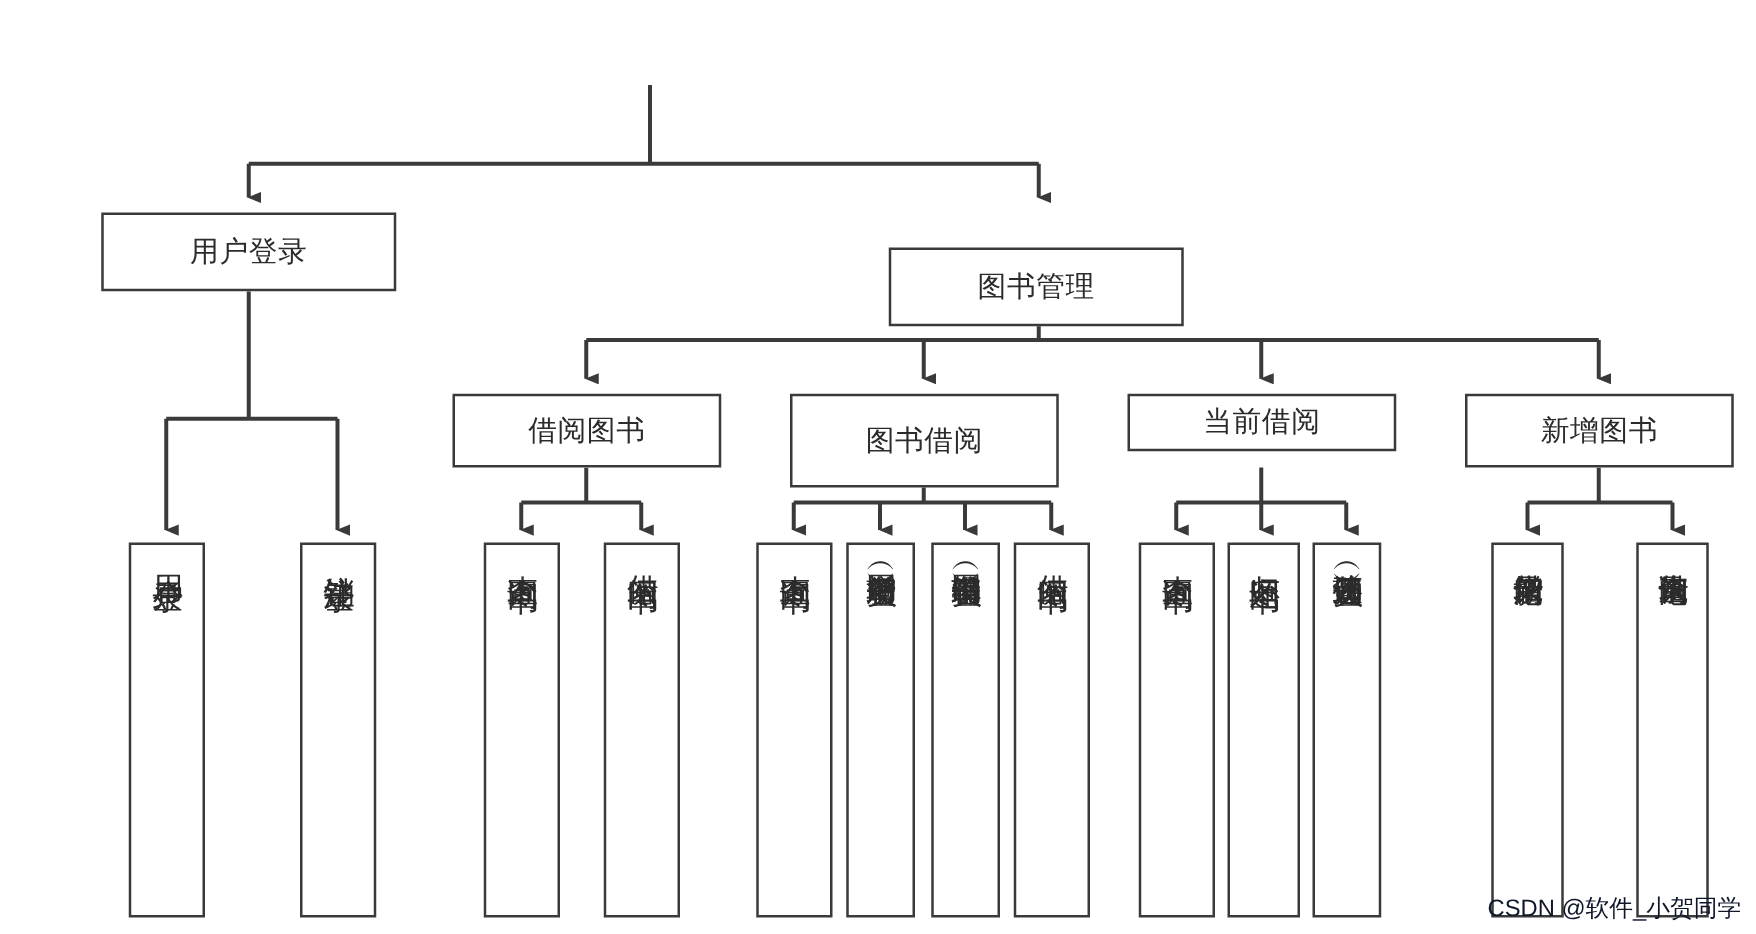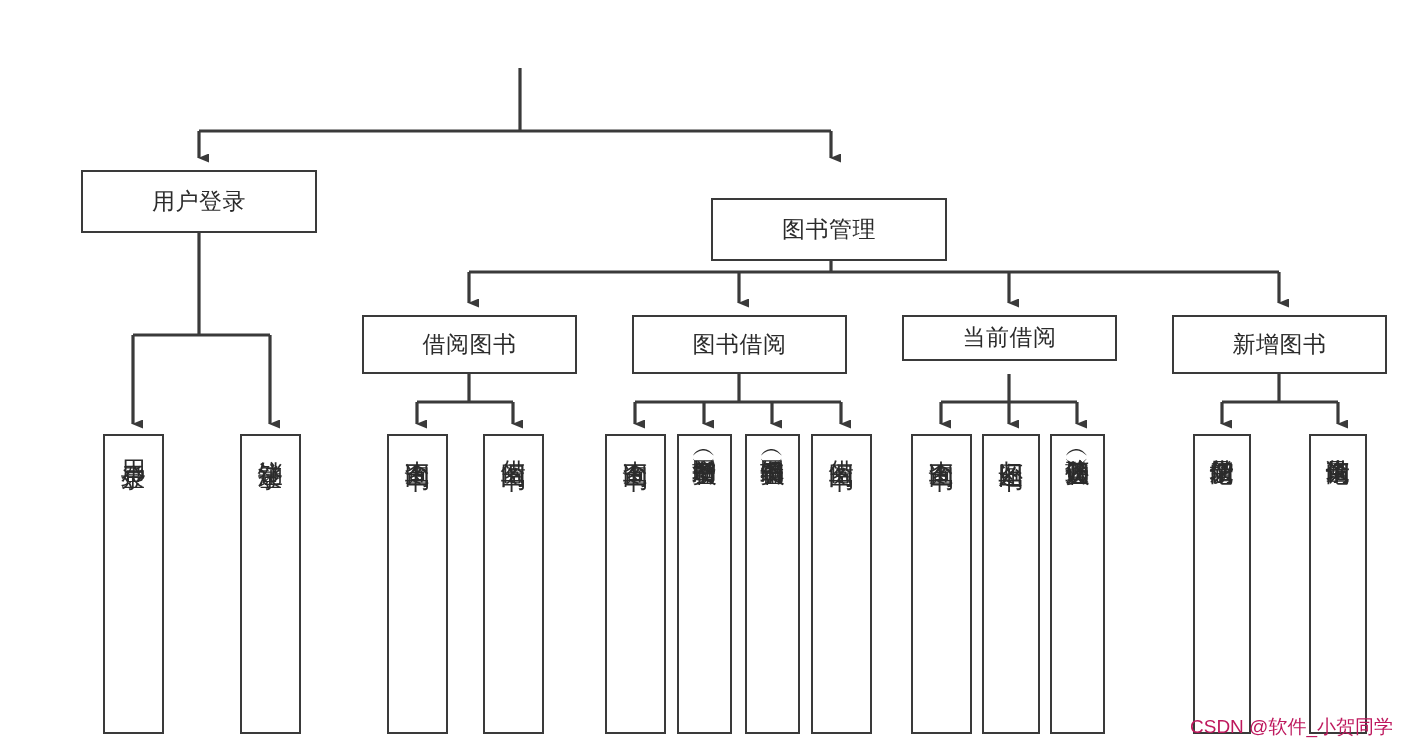--- a/index.html
+++ b/index.html
@@ -65,21 +65,21 @@
     letter-spacing: 0.10em;
     white-space: nowrap;
     -webkit-writing-mode: vertical-rl;
   }
   .node.vert.tall .node-label {
     font-size: 24px;
     letter-spacing: 0.02em;
   }
   .watermark {
     position: absolute;
-    color: #be185d;
+    color: #0f172a;
     font-size: 19px;
     white-space: nowrap;
     z-index: 5;
     font-family: "Liberation Sans", "DejaVu Sans", sans-serif;
   }
 </style>
 </head>
 <body>
 
 <div id="diagram-root">
@@ -140,21 +140,21 @@
   </div>
 
   <div class="node horiz" style="left:711px; top:170px; width:236px; height:63px;margin-top:28px;">
     <span class="node-label">图书管理</span>
   </div>
 
   <div class="node horiz" style="left:362px; top:315px; width:215px; height:59px;">
     <span class="node-label">借阅图书</span>
   </div>
 
-  <div class="node horiz" style="left:632px; top:315px; width:215px; height:59px;">
+  <div class="node horiz" style="left:632px; top:315px; width:215px; height:75px;">
     <span class="node-label">图书借阅</span>
   </div>
 
   <div class="node horiz" style="left:902px; top:315px; width:215px; height:46px;">
     <span class="node-label">当前借阅</span>
   </div>
 
   <div class="node horiz" style="left:1172px; top:315px; width:215px; height:59px;">
     <span class="node-label">新增图书</span>
   </div>

